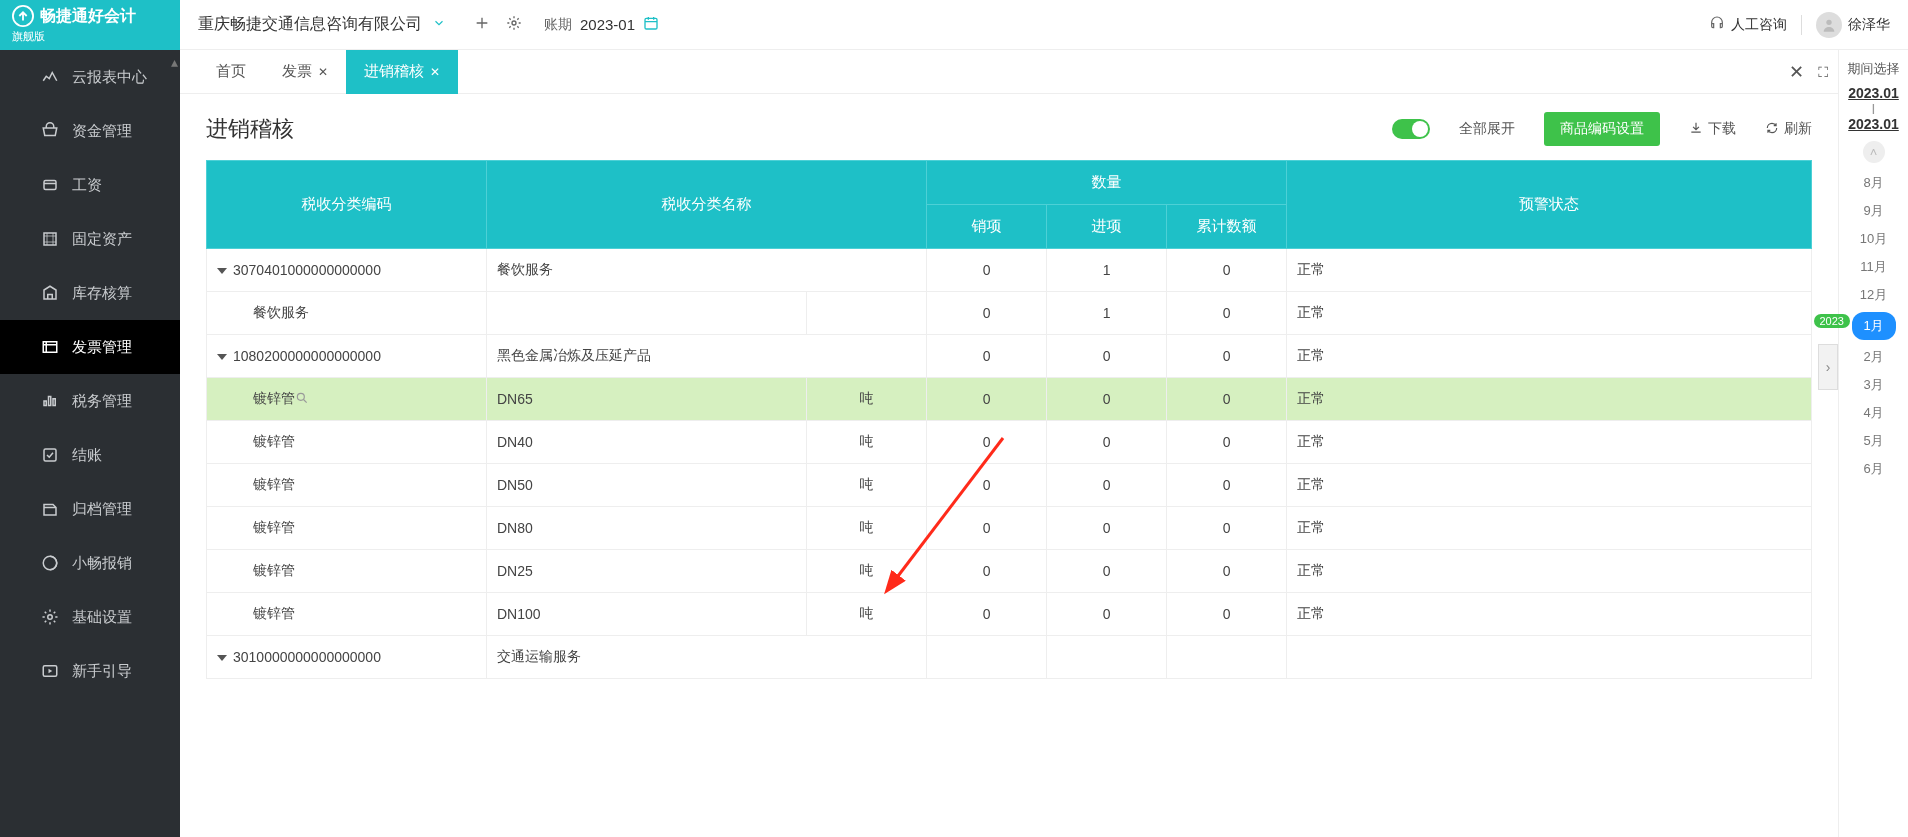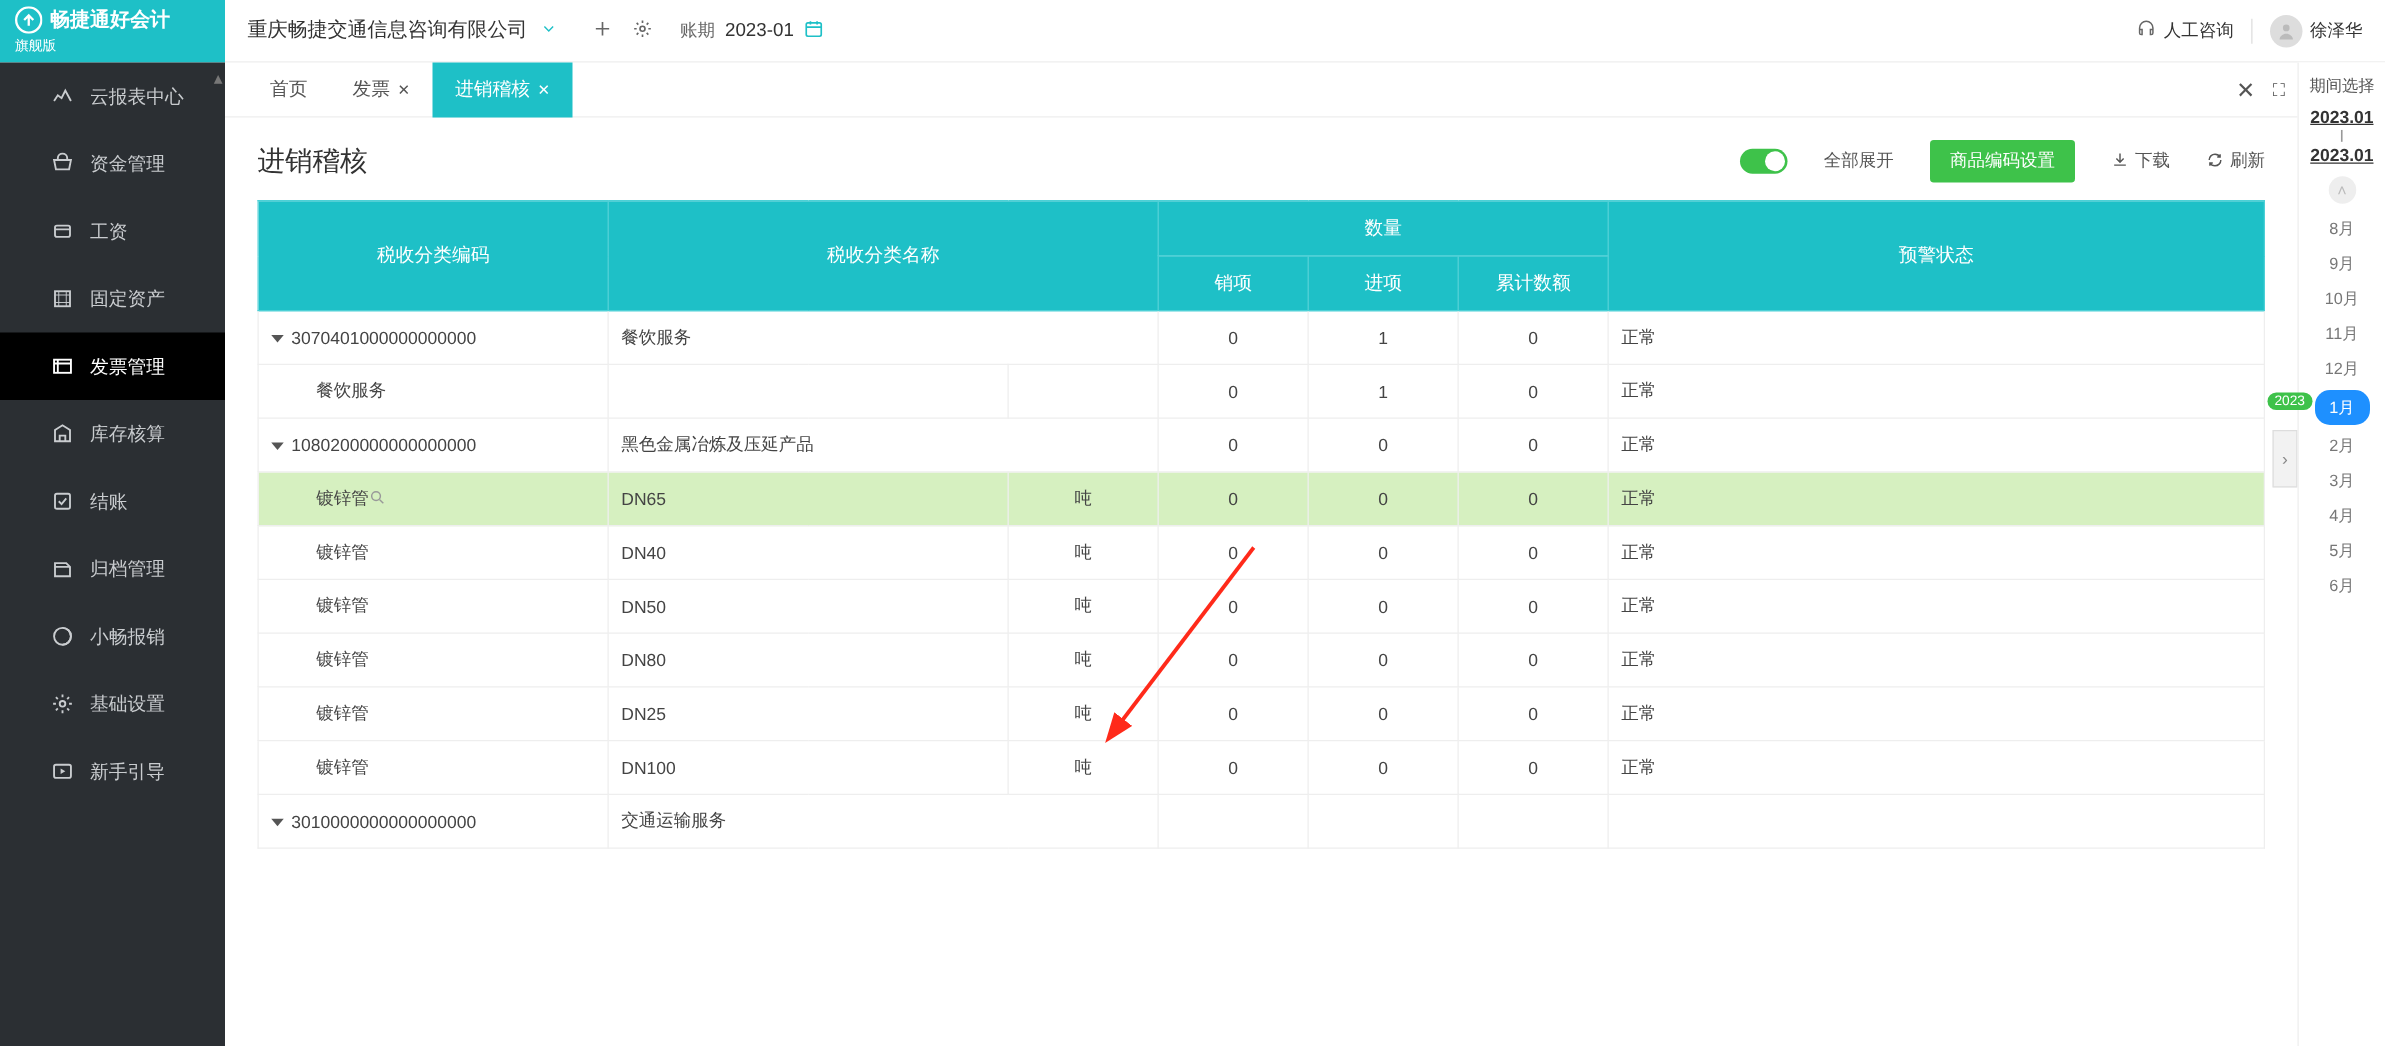--- a/index.html
+++ b/index.html
@@ -184,36 +184,44 @@
           </div>
           <div class="side-item">
             <span class="side-icon">
               <svg width="18" height="18" viewBox="0 0 24 24">
                 <rect x="4" y="4" width="16" height="16" stroke="#c9cccf" stroke-width="2" fill="none"></rect>
                 <path d="M8 4v16M16 4v16M4 8h16M4 16h16" stroke="#c9cccf" stroke-width="1"></path>
               </svg>
             </span>
             <span>固定资产</span>
           </div>
+          <div class="side-item">
+            <span class="side-icon">
+              <svg width="18" height="18" viewBox="0 0 24 24">
+                <path d="M4 20V8l8-5 8 5v12H4zM9 20v-6h6v6" stroke="#c9cccf" stroke-width="2" fill="none"></path>
+              </svg>
+            </span>
+            <span>库存核算</span>
+          </div>
           <div class="side-item active">
             <span class="side-icon">
               <svg width="18" height="18" viewBox="0 0 24 24">
                 <rect x="3" y="5" width="18" height="14" stroke="#fff" stroke-width="2" fill="none"></rect>
                 <path d="M3 9h18M7 5v14" stroke="#fff" stroke-width="2"></path>
               </svg>
             </span>
             <span>发票管理</span>
           </div>
           <div class="side-item">
             <span class="side-icon">
               <svg width="18" height="18" viewBox="0 0 24 24">
-                <path d="M4 20V8l8-5 8 5v12H4zM9 20v-6h6v6" stroke="#c9cccf" stroke-width="2" fill="none"></path>
-              </svg>
-            </span>
-            <span>库存核算</span>
+                <path d="M4 18h3v-6H4zM10 18h3V6h-3zM16 18h3v-9h-3z" stroke="#c9cccf" stroke-width="2" fill="none"></path>
+              </svg>
+            </span>
+            <span>税务管理</span>
           </div>
           <div class="side-item">
             <span class="side-icon">
               <svg width="18" height="18" viewBox="0 0 24 24">
                 <rect x="4" y="4" width="16" height="16" rx="2" stroke="#c9cccf" stroke-width="2" fill="none"></rect>
                 <path d="M8 12l3 3 5-6" stroke="#c9cccf" stroke-width="2" fill="none"></path>
               </svg>
             </span>
             <span>结账</span>
           </div>

